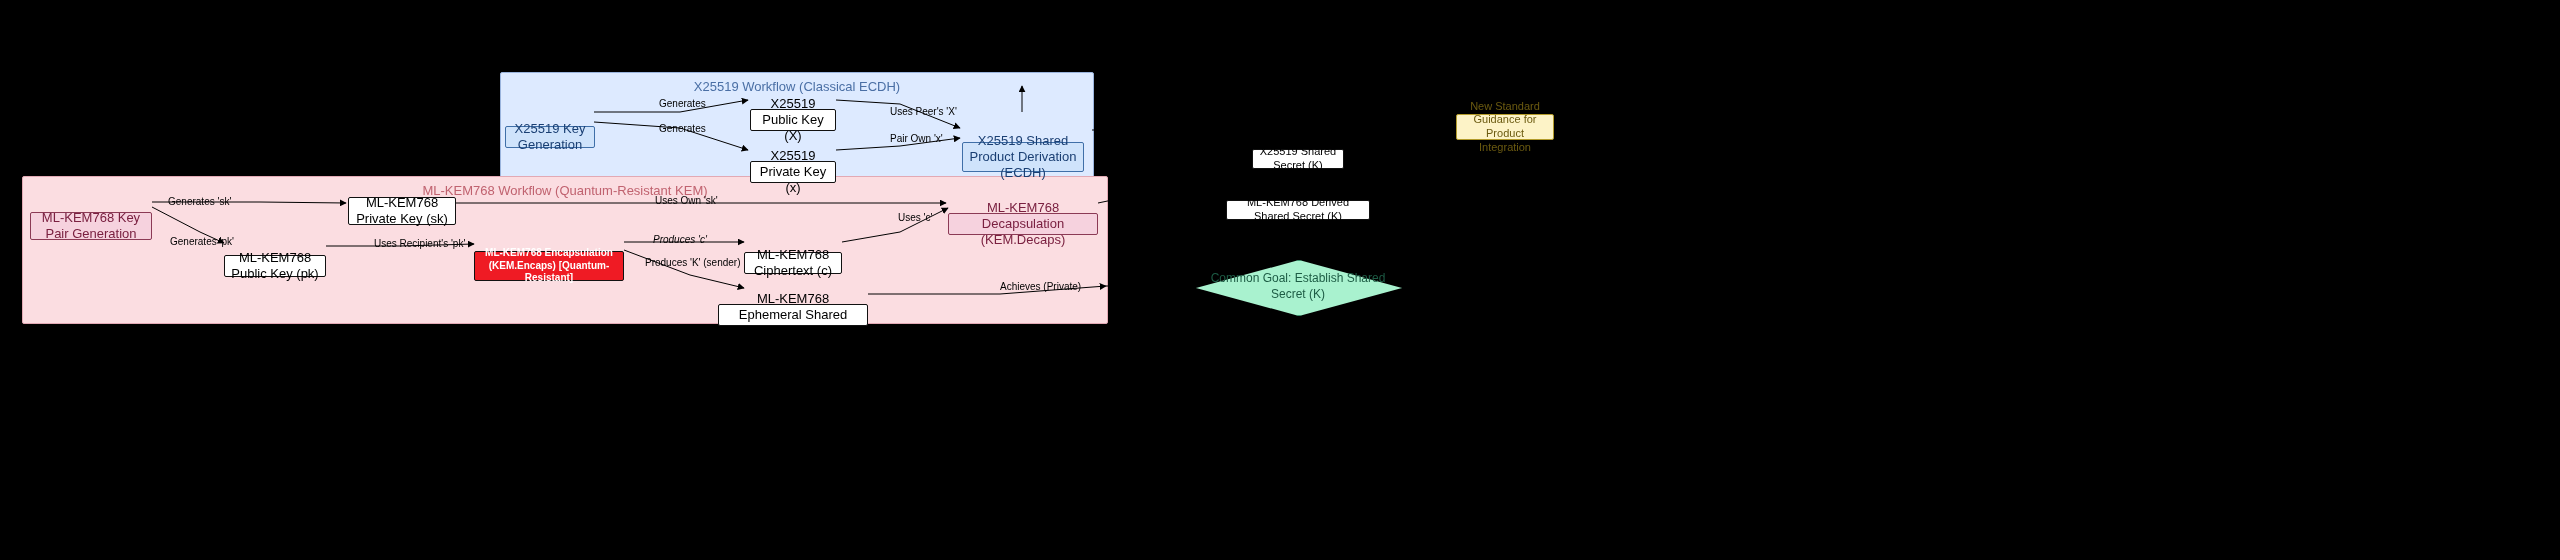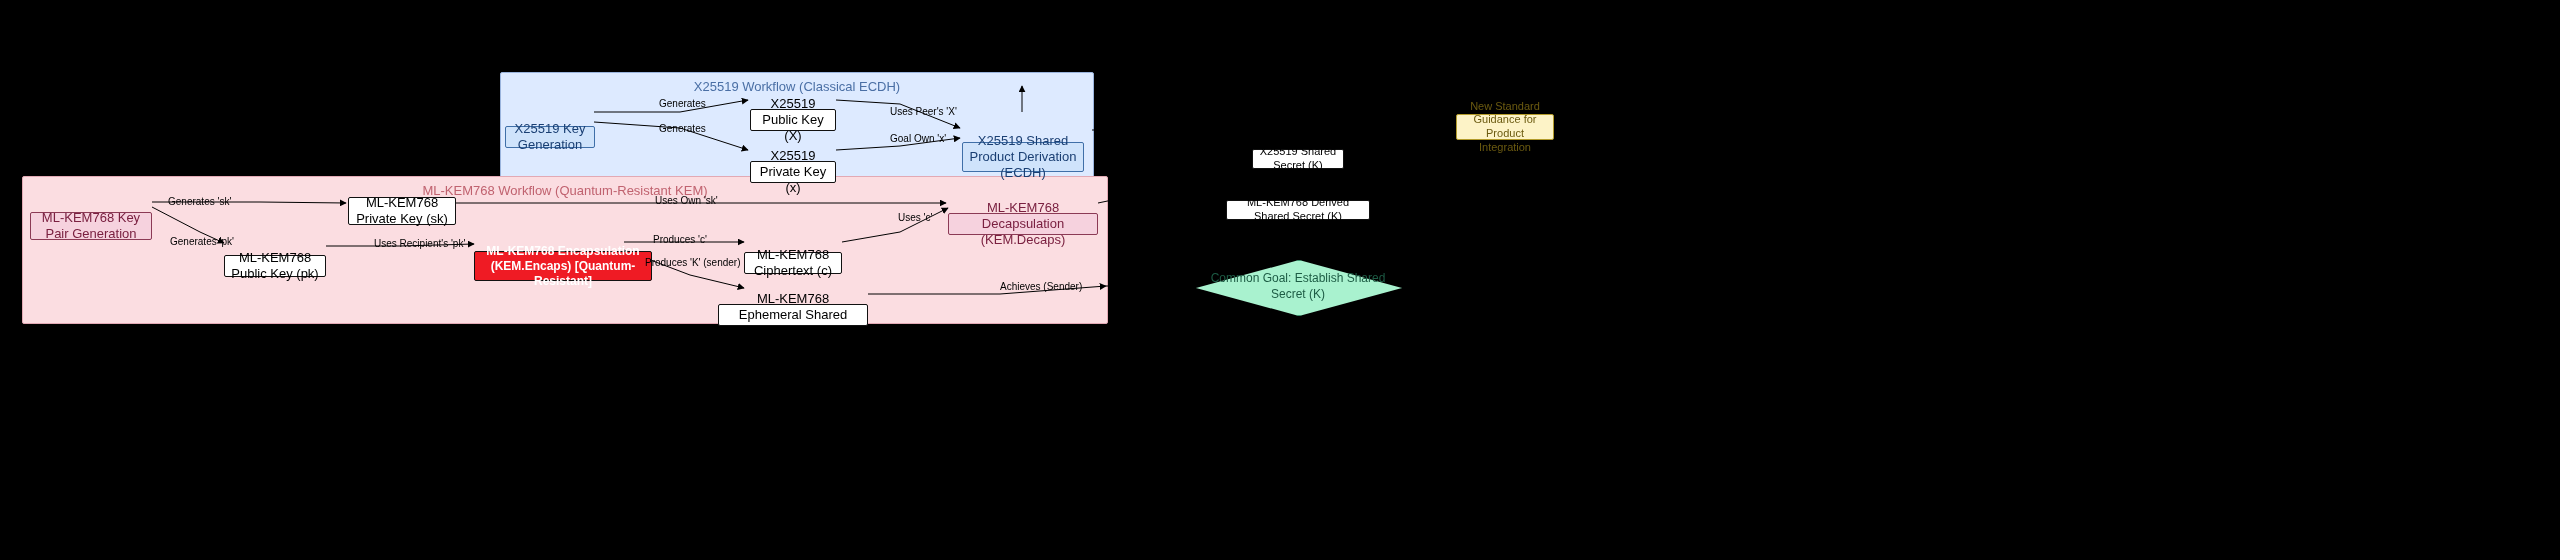--- a/index.html
+++ b/index.html
@@ -70,42 +70,42 @@
   </svg>
 
   <div class="node lblue" style="left:505px;top:106px;width:90px;height:22px;">X25519 Key Generation</div>
   <div class="node white" style="left:750px;top:89px;width:86px;height:22px;">X25519 Public Key (X)</div>
   <div class="node white" style="left:750px;top:141px;width:86px;height:22px;">X25519 Private Key (x)</div>
   <div class="node lblue" style="left:962px;top:122px;width:122px;height:30px;">X25519 Shared Product Derivation (ECDH)</div>
 
   <div class="node pinkbox" style="left:30px;top:192px;width:122px;height:28px;">ML-KEM768 Key Pair Generation</div>
   <div class="node white" style="left:348px;top:177px;width:108px;height:28px;">ML-KEM768 Private Key (sk)</div>
   <div class="node white" style="left:224px;top:235px;width:102px;height:22px;">ML-KEM768 Public Key (pk)</div>
-  <div class="node red" style="left:474px;top:231px;width:178px;height:30px;font-size:12px;">ML-KEM768 Encapsulation (KEM.Encaps) [Quantum-Resistant]</div>
+  <div class="node red" style="left:474px;top:231px;width:150px;height:30px;font-size:10px;">ML-KEM768 Encapsulation (KEM.Encaps) [Quantum-Resistant]</div>
   <div class="node white" style="left:744px;top:232px;width:98px;height:22px;">ML-KEM768 Ciphertext (c)</div>
   <div class="node pinkbox" style="left:948px;top:193px;width:150px;height:22px;">ML-KEM768 Decapsulation (KEM.Decaps)</div>
   <div class="node white" style="left:718px;top:284px;width:150px;height:22px;">ML-KEM768 Ephemeral Shared Secret (K)</div>
 
   <div class="node white" style="left:1252px;top:129px;width:92px;height:20px;font-size:11px;">X25519 Shared Secret (K)</div>
   <div class="node white" style="left:1226px;top:180px;width:144px;height:20px;font-size:11px;">ML-KEM768 Derived Shared Secret (K)</div>
 
   <div class="diamond" style="left:1196px;top:260px;width:204px;height:54px;">
     <div class="shape"></div>
     <div class="txt">Common Goal: Establish Shared Secret (K)</div>
   </div>
 
   <div class="node yellow" style="left:1456px;top:94px;width:98px;height:26px;">New Standard Guidance for Product Integration</div>
 
   <div class="edge-label" style="left:659px;top:98px;">Generates</div>
   <div class="edge-label" style="left:659px;top:123px;">Generates</div>
   <div class="edge-label" style="left:890px;top:106px;">Uses Peer's 'X'</div>
-  <div class="edge-label" style="left:890px;top:133px;">Goal Own 'x'</div>
+  <div class="edge-label" style="left:890px;top:133px;">Pair Own 'x'</div>
 
   <div class="edge-label" style="left:168px;top:196px;">Generates 'sk'</div>
   <div class="edge-label" style="left:170px;top:236px;">Generates 'pk'</div>
   <div class="edge-label" style="left:655px;top:195px;">Uses Own 'sk'</div>
   <div class="edge-label" style="left:374px;top:238px;">Uses Recipient's 'pk'</div>
-  <div class="edge-label" style="left:653px;top:234px;">Produces 'c'</div>
+  <div class="edge-label" style="left:653px;top:234px;font-style:italic;">Produces 'c'</div>
   <div class="edge-label" style="left:645px;top:257px;">Produces 'K' (sender)</div>
   <div class="edge-label" style="left:898px;top:212px;">Uses 'c'</div>
-  <div class="edge-label" style="left:1000px;top:281px;">Achieves (Sender)</div>
+  <div class="edge-label" style="left:1000px;top:281px;">Achieves (Private)</div>
 
 </div>
 
 </body></html>

